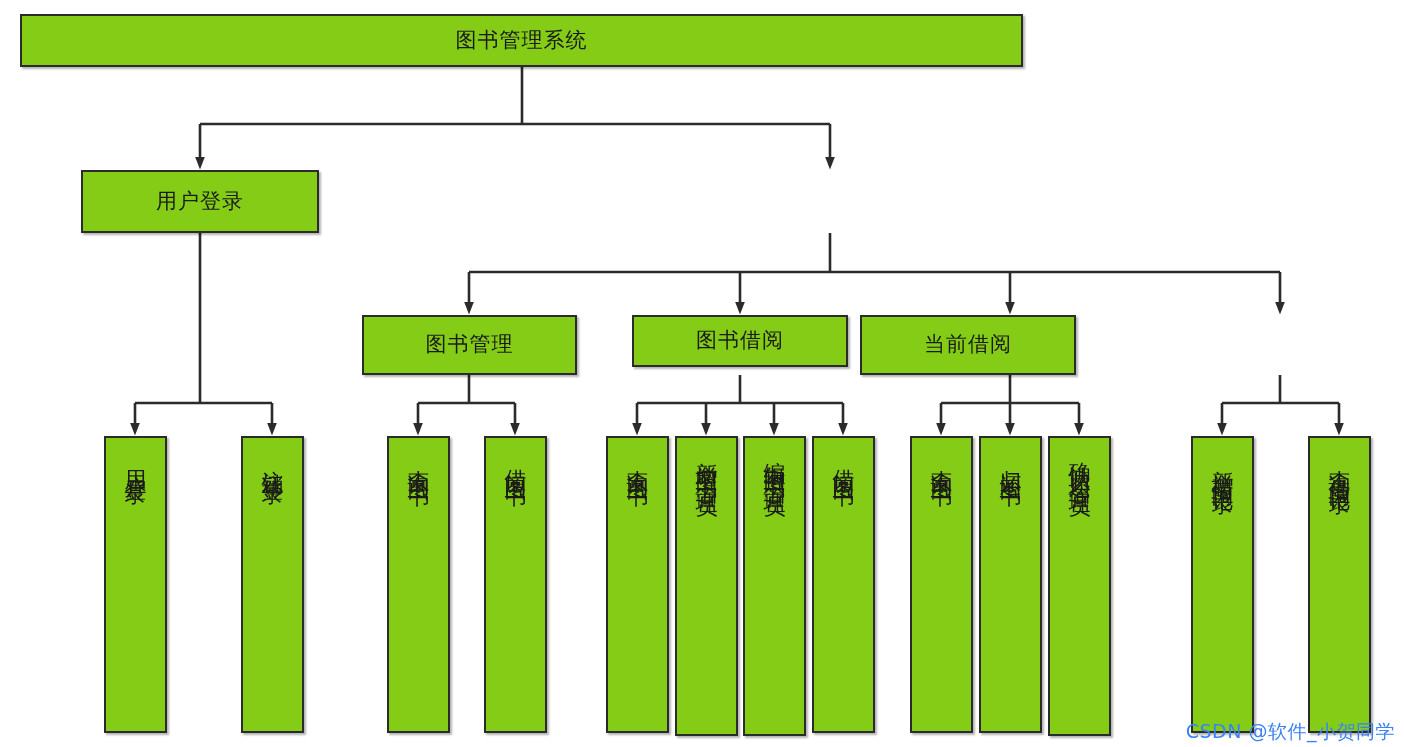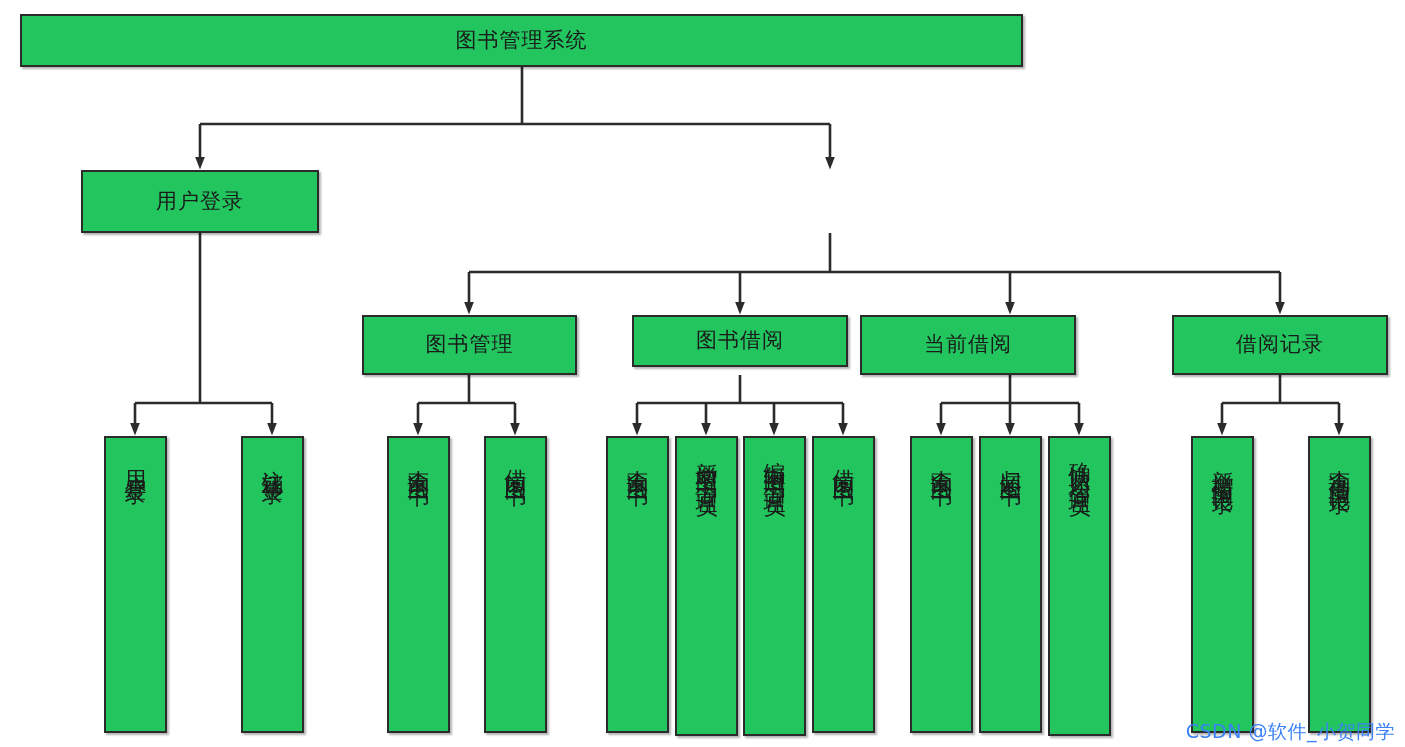--- a/index.html
+++ b/index.html
@@ -18,21 +18,21 @@
   svg#wires{
     position:absolute;
     left:0; top:0;
     width:1405px;
     height:747px;
     pointer-events:none;
   }
   .node{
     position:absolute;
     box-sizing:border-box;
-    background:#22c55e;
+    background:#84cc16;
     border:2px solid #2b2b2b;
     box-shadow:2px 2px 2px rgba(0,0,0,0.30);
     display:flex;
     align-items:center;
     justify-content:center;
     z-index:3;
   }
   .node .label{
     display:block;
     text-align:center;
@@ -143,23 +143,20 @@
   </div>
 
   <div class="node h" style="left:632px; top:315px; width:216px; height:52px;">
     <span class="label">图书借阅</span>
   </div>
 
   <div class="node h" style="left:860px; top:315px; width:216px; height:60px;">
     <span class="label">当前借阅</span>
   </div>
 
-  <div class="node h" style="left:1172px; top:315px; width:216px; height:60px;">
-    <span class="label">借阅记录</span>
-  </div>
 
   <div class="node v" style="left:104px; top:436px; width:63px; height:297px;">
     <span class="label">用户登录</span>
   </div>
 
   <div class="node v" style="left:241px; top:436px; width:63px; height:297px;">
     <span class="label">注销登录</span>
   </div>
 
   <div class="node v" style="left:387px; top:436px; width:63px; height:297px;">

